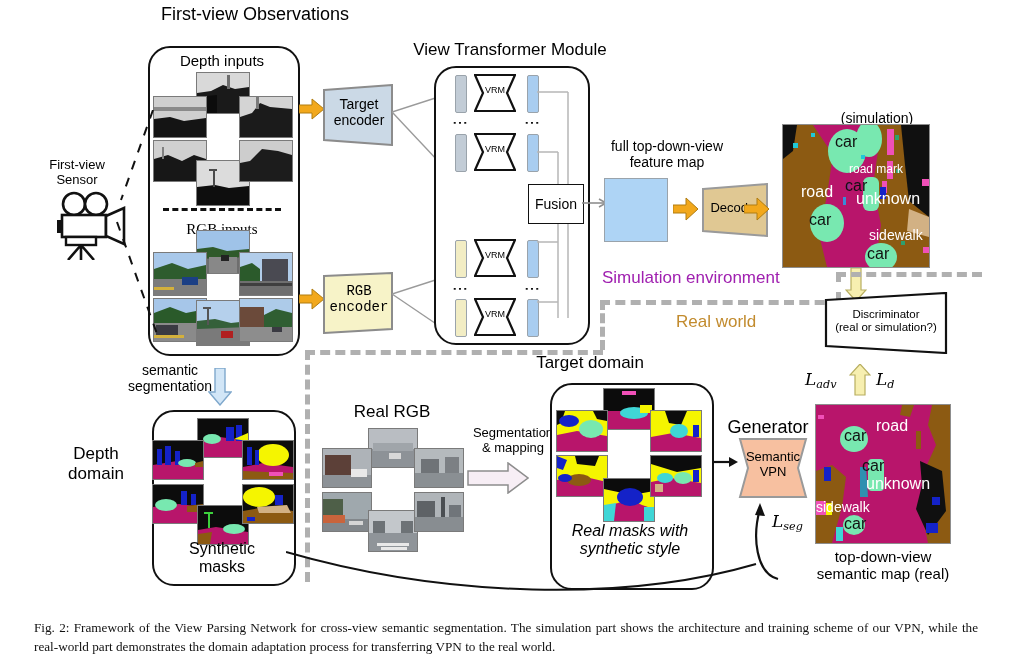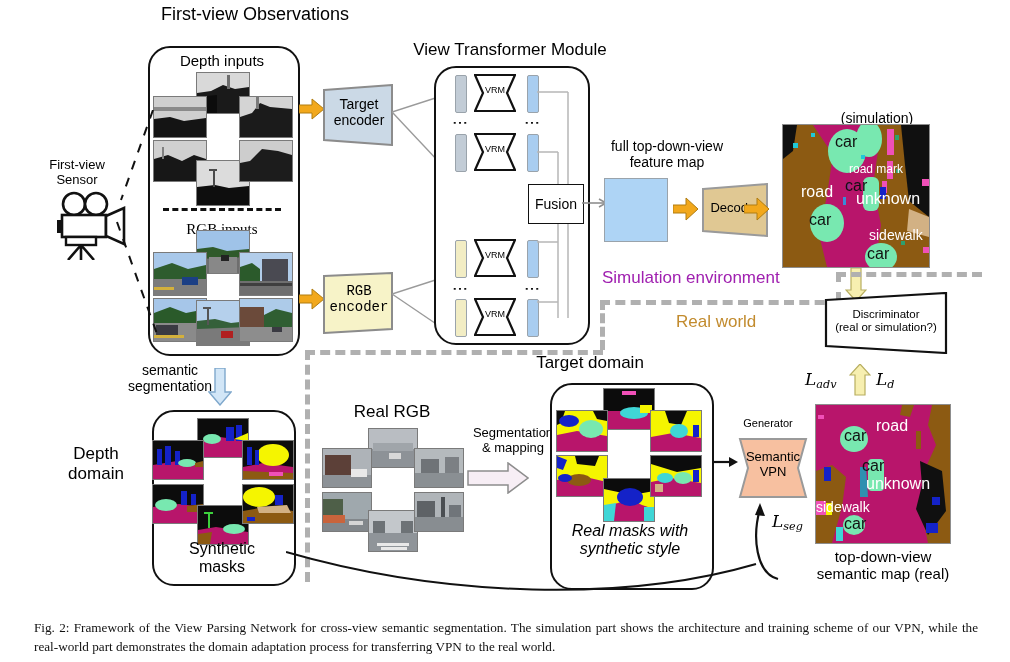--- a/index.html
+++ b/index.html
@@ -562,21 +562,21 @@
 <div class="lbl ctr" style="left:548px;top:522px;width:164px;font-size:16px;font-style:italic;">
   <span>Real masks with</span><br>
   <span>synthetic style</span>
 </div>
 
 <svg class="abs" style="left:712px;top:455px;" width="28" height="14" viewBox="0 0 28 14">
   <path d="M0 7 L22 7" stroke="#111" stroke-width="2.2" fill="none"></path>
   <path d="M17 2 L26 7 L17 12 Z" fill="#111"></path>
 </svg>
 
-<div class="lbl ctr" style="left:718px;top:417px;width:100px;font-size:11px;">Generator</div>
+<div class="lbl ctr" style="left:718px;top:417px;width:100px;font-size:18px;">Generator</div>
 <svg class="abs" style="left:738px;top:437px;" width="70" height="62" viewBox="0 0 70 62">
   <path d="M2 2 L68 2 L60 31 L68 60 L2 60 L10 31 Z" fill="#f7c0a0" stroke="#9a9a9a" stroke-width="2"></path>
 </svg>
 <div class="lbl ctr" style="left:738px;top:450px;width:70px;font-size:13px;">
   <span>Semantic</span><br>
   <span>VPN</span>
 </div>
 
 <svg class="abs" style="left:742px;top:495px;" width="46" height="86" viewBox="0 0 46 86">
   <path d="M36 84 C14 78 10 42 18 14" stroke="#111" stroke-width="2.2" fill="none"></path>

